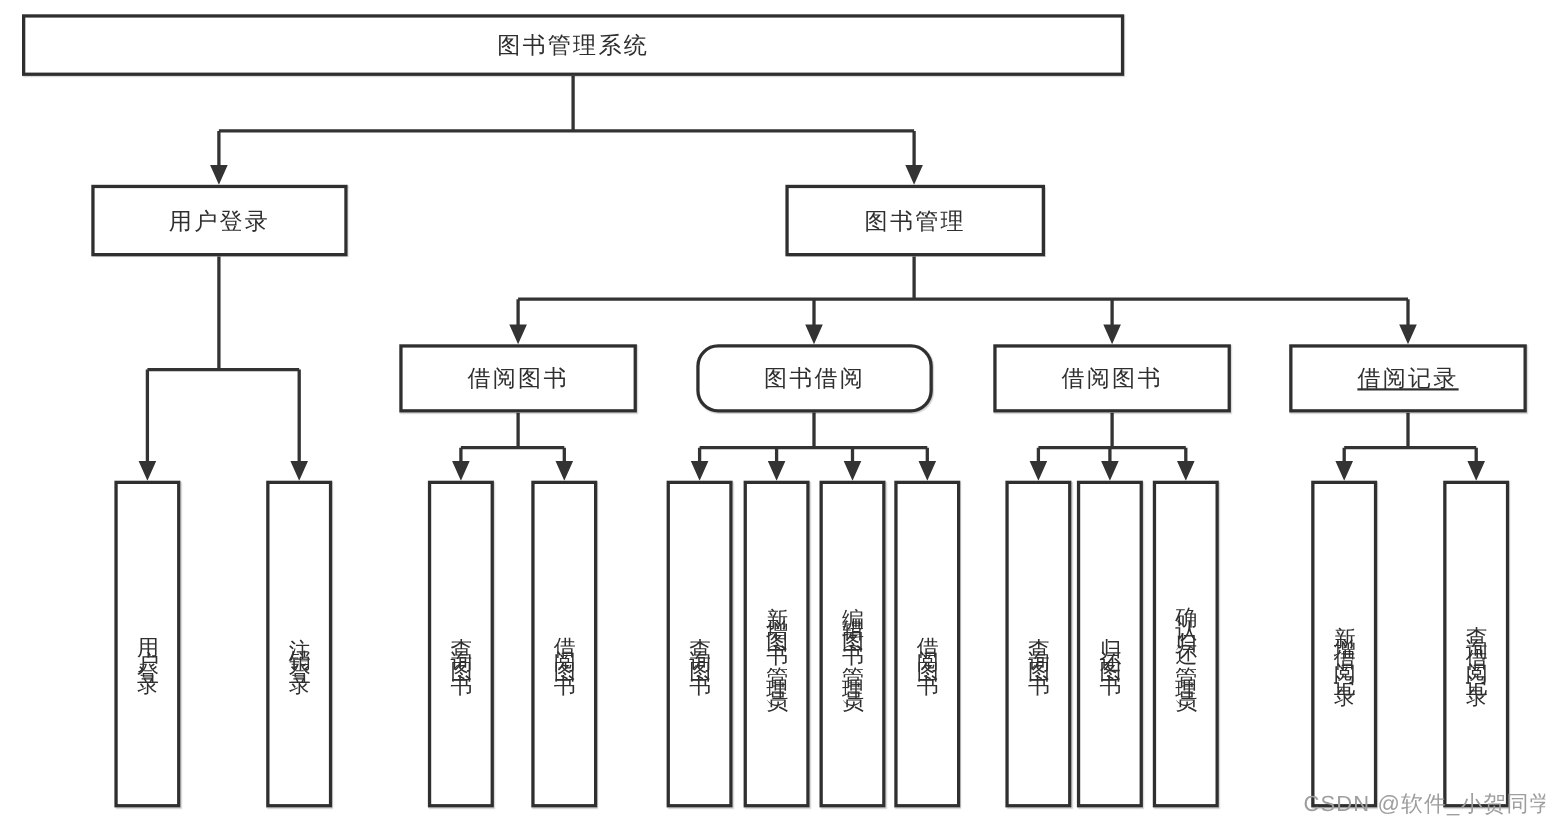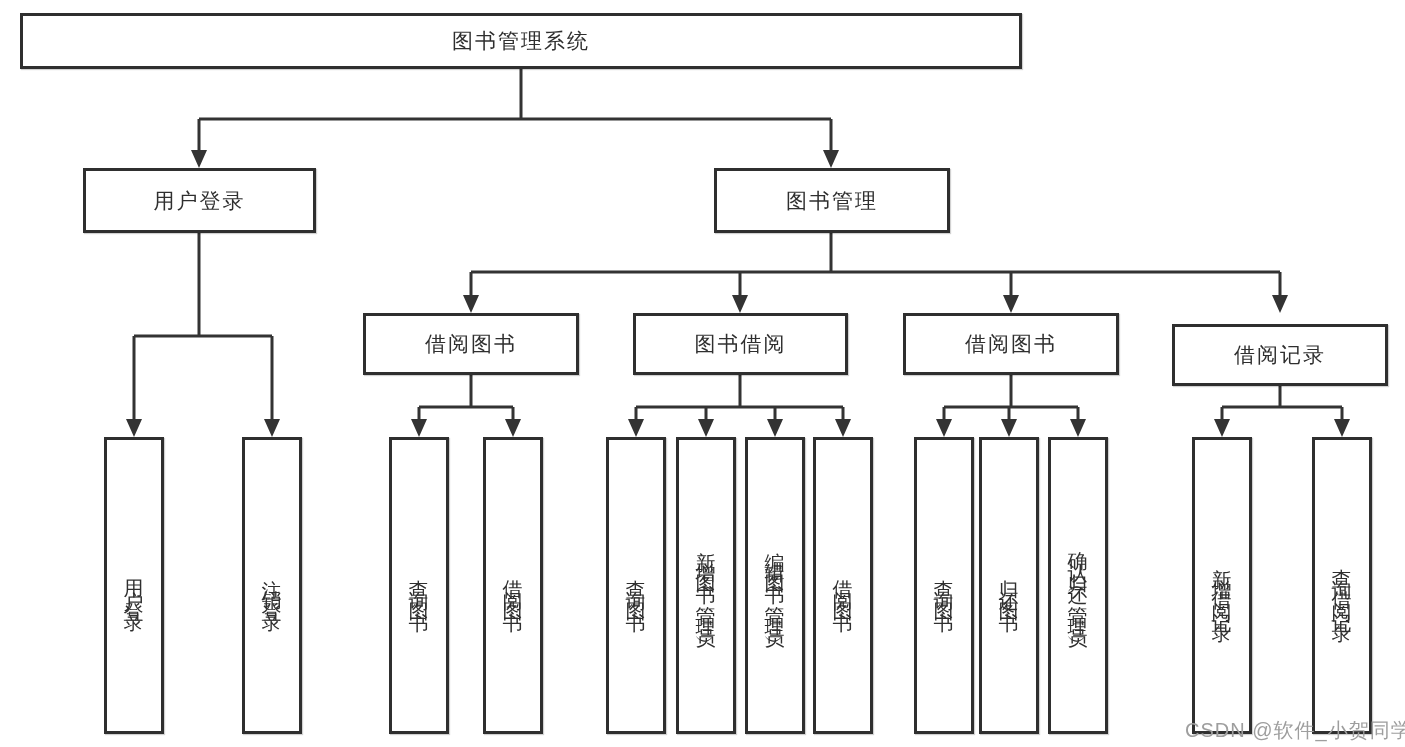--- a/index.html
+++ b/index.html
@@ -86,27 +86,27 @@
   <div class="node hbox" style="left:83px; top:168px; width:233px; height:65px;">
     <span>用户登录</span>
   </div>
   <div class="node hbox" style="left:714px; top:168px; width:236px; height:65px;font-family:Liberation Serif, serif;">
     <span>图书管理</span>
   </div>
 
   <div class="node hbox" style="left:363px; top:313px; width:216px; height:62px;">
     <span>借阅图书</span>
   </div>
-  <div class="node hbox" style="left:633px; top:313px; width:215px; height:62px;">
+  <div class="node hbox" style="left:633px; top:313px; width:215px; height:62px;border-radius:20px;">
     <span>图书借阅</span>
   </div>
   <div class="node hbox" style="left:903px; top:313px; width:216px; height:62px;">
     <span>借阅图书</span>
   </div>
-  <div class="node hbox" style="left:1172px; top:324px; width:216px; height:62px;">
+  <div class="node hbox" style="left:1172px; top:313px; width:216px; height:62px;text-decoration:underline;">
     <span>借阅记录</span>
   </div>
 
   <div class="node leaf" style="left:104px; top:437px; width:60px; height:297px;">
     <span>用户登录</span>
   </div>
   <div class="node leaf" style="left:242px; top:437px; width:60px; height:297px;">
     <span>注销登录</span>
   </div>
 

